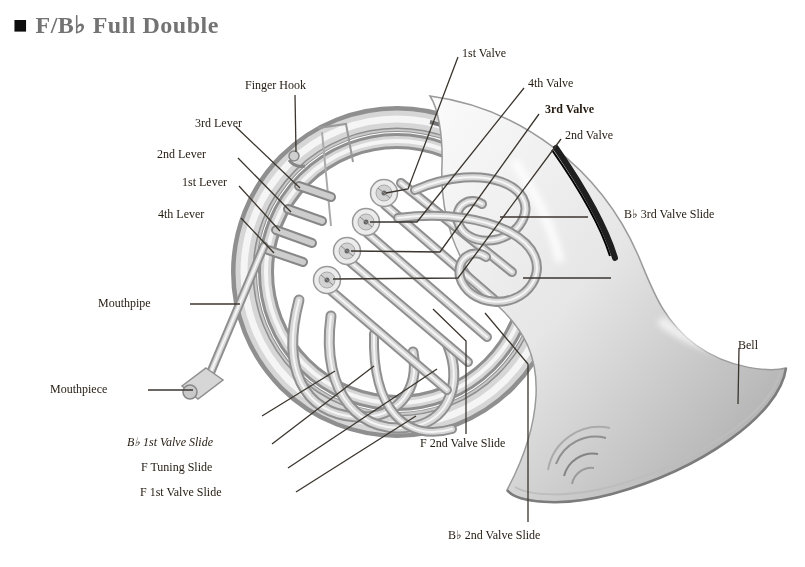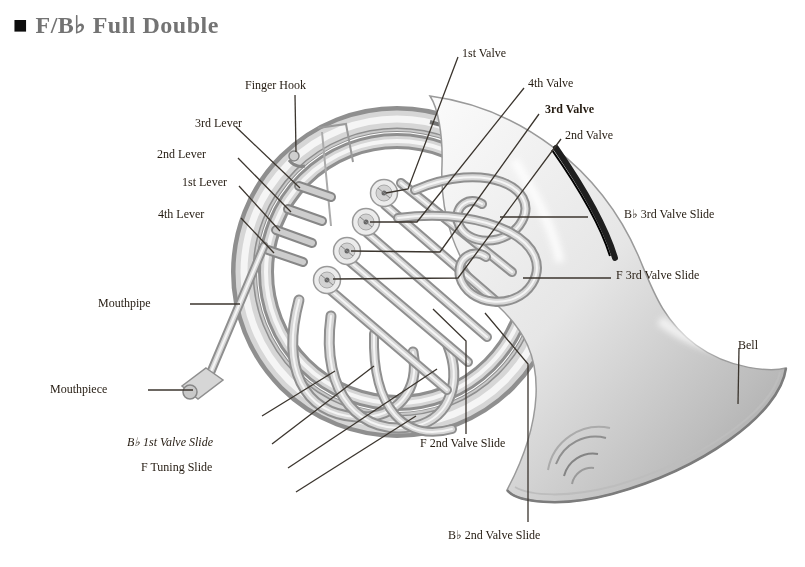--- a/index.html
+++ b/index.html
@@ -217,19 +217,19 @@
   <div class="lbl" style="left:565px;top:126px;">2nd Valve</div>
   <div class="lbl" style="left:245px;top:76px;">Finger Hook</div>
   <div class="lbl" style="left:155px;top:114px;margin-left:40px;">3rd Lever</div>
   <div class="lbl" style="left:157px;top:145px;">2nd Lever</div>
   <div class="lbl" style="left:166px;top:173px;margin-left:16px;">1st Lever</div>
   <div class="lbl" style="left:158px;top:205px;">4th Lever</div>
   <div class="lbl" style="left:98px;top:294px;">Mouthpipe</div>
   <div class="lbl" style="left:50px;top:380px;">Mouthpiece</div>
   <div class="lbl" style="left:127px;top:433px;font-style:italic;">B♭ 1st Valve Slide</div>
   <div class="lbl" style="left:141px;top:458px;">F Tuning Slide</div>
+  <div class="lbl" style="left:140px;top:483px;">F 1st Valve Slide</div>
   <div class="lbl" style="left:592px;top:205px;margin-left:32px;">B♭ 3rd Valve Slide</div>
-  <div class="lbl" style="left:616px;top:266px;">F 3rd Valve Slide</div>
   <div class="lbl" style="left:718px;top:336px;margin-left:20px;">Bell</div>
   <div class="lbl wrap" style="left:420px;top:434px;width:102px;">F 2nd Valve Slide</div>
   <div class="lbl" style="left:448px;top:526px;">B♭ 2nd Valve Slide</div>
 
 </div>
 
 </body></html>

